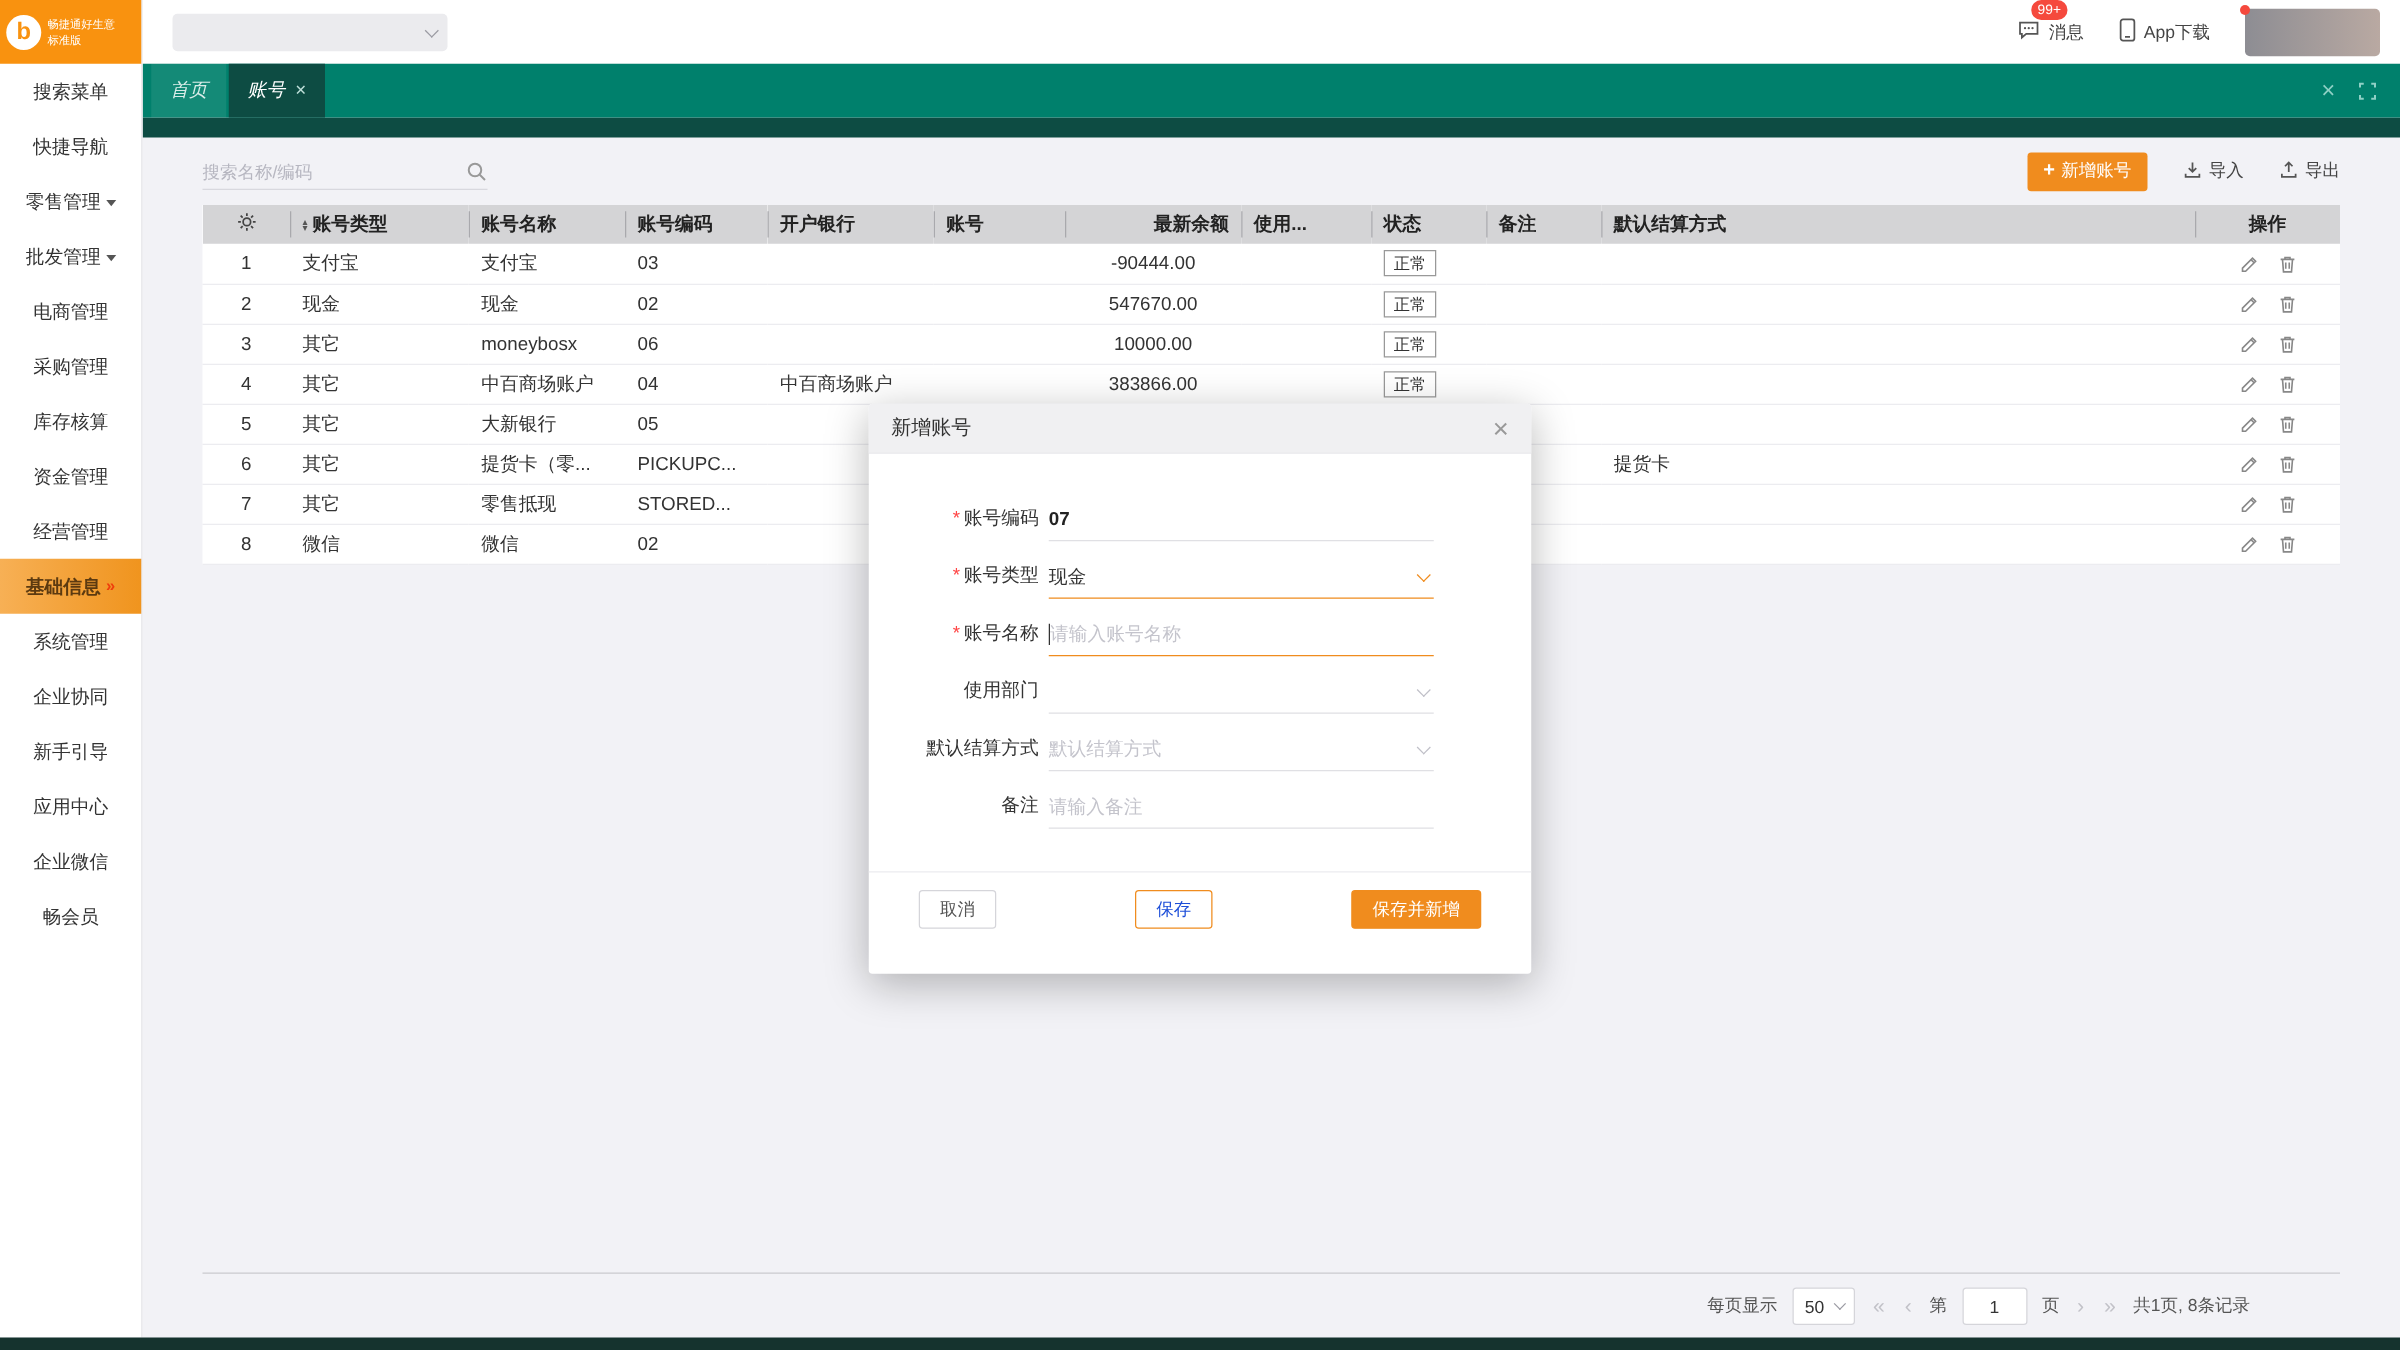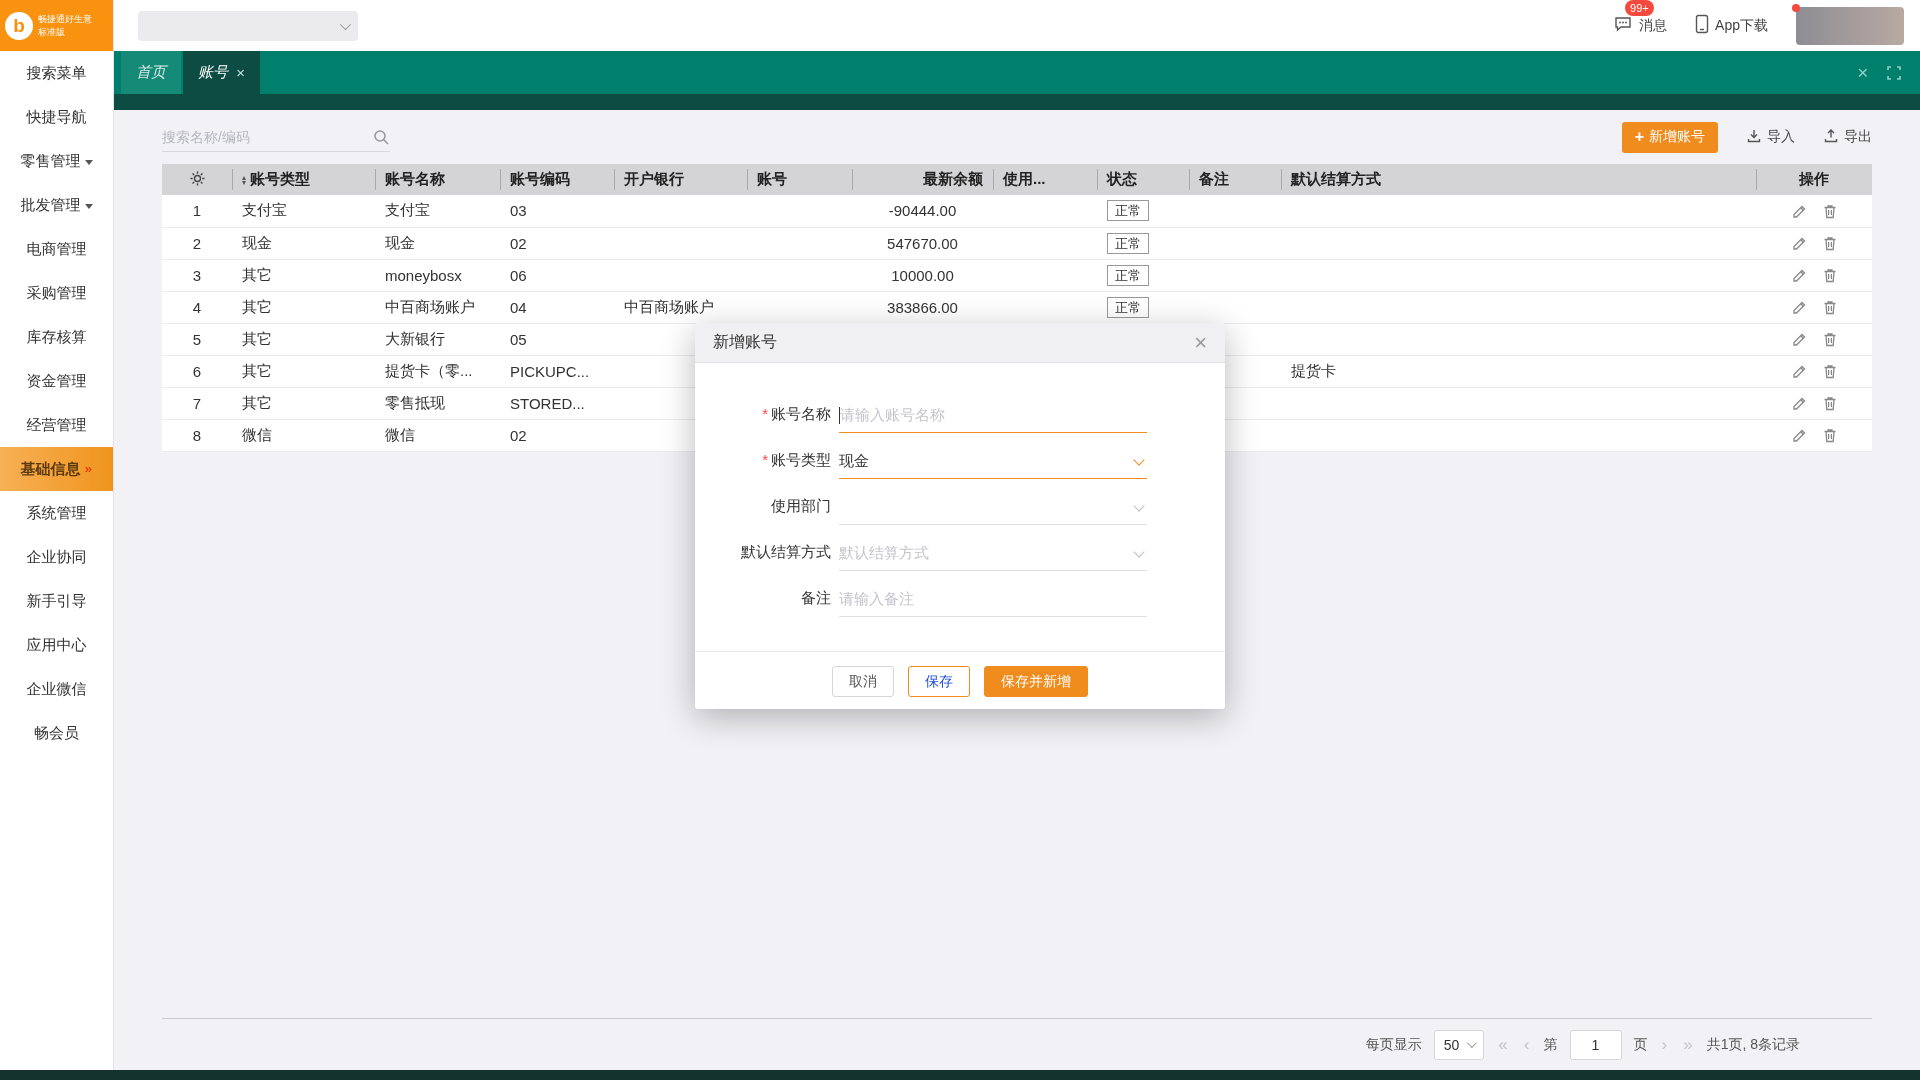--- a/index.html
+++ b/index.html
@@ -81,21 +81,21 @@
   .f-label { width:126px; text-align:right; font-size:15px; color:#333; padding-bottom:9px; white-space:nowrap; }
   .star { color:#f44; margin-right:3px; }
   .f-input { flex:1; margin-left:8px; border-bottom:1px solid #e0e0e4; height:34px; display:flex; align-items:center; position:relative; font-size:15px; color:#333; }
   .f-input.focus { border-bottom-color:#f08c1e; }
   .ph { color:#c4c4cc; }
   .f-bold { font-weight:bold; color:#222; }
   .chev { position:absolute; right:4px; top:11px; width:8px; height:8px; border-right:1.6px solid #c0c0c8; border-bottom:1.6px solid #c0c0c8; transform:rotate(45deg); }
   .chev.orange { border-color:#f08c1e; }
   .caret-blink { width:1px; height:17px; background:#333; animation:blink 1s step-end infinite; }
   @keyframes blink { 50% { opacity:0; } }
-  .modal-footer { border-top:1px solid #ececf0; padding:14px 40px 12px; display:flex; justify-content:center; gap:14px; }
+  .modal-footer { border-top:1px solid #ececf0; padding:14px 40px 36px; display:flex; justify-content:space-between; gap:14px; }
   .btn { height:31px; padding:0 16px; border-radius:3px; font-size:14px; cursor:pointer; }
   .btn-cancel { background:#fff; border:1px solid #d5d5da; color:#555; }
   .btn-save { background:#fff; border:1px solid #f08c1e; color:#1d4ed8; }
   .btn-save-new { background:#f08c1e; border:1px solid #f08c1e; color:#fff; }
 </style>
 </head>
 <body>
 
 <div class="sidebar">
   <div class="logo">
@@ -507,34 +507,42 @@
 </div>
 
 <div class="modal">
   <div class="modal-header">
     <span>新增账号</span>
     <span class="modal-close">×</span>
   </div>
   <div class="modal-body">
     <div class="field">
       <div class="f-label">
+        <span class="star">*</span><span>账号编码</span>
+      </div>
+      <div class="f-input">
+        <span class="f-bold">07</span>
+      </div>
+    </div>
+    <div class="field">
+      <div class="f-label">
+        <span class="star">*</span><span>账号类型</span>
+      </div>
+      <div class="f-input focus">
+        <span>现金</span>
+        <span class="chev orange"></span>
+      </div>
+    </div>
+    <div class="field">
+      <div class="f-label">
         <span class="star">*</span><span>账号名称</span>
       </div>
       <div class="f-input focus">
         <span class="caret-blink"></span>
         <span class="ph">请输入账号名称</span>
-      </div>
-    </div>
-    <div class="field">
-      <div class="f-label">
-        <span class="star">*</span><span>账号类型</span>
-      </div>
-      <div class="f-input focus">
-        <span>现金</span>
-        <span class="chev orange"></span>
       </div>
     </div>
     <div class="field">
       <div class="f-label"><span>使用部门</span></div>
       <div class="f-input">
         <span></span>
         <span class="chev"></span>
       </div>
     </div>
     <div class="field">

